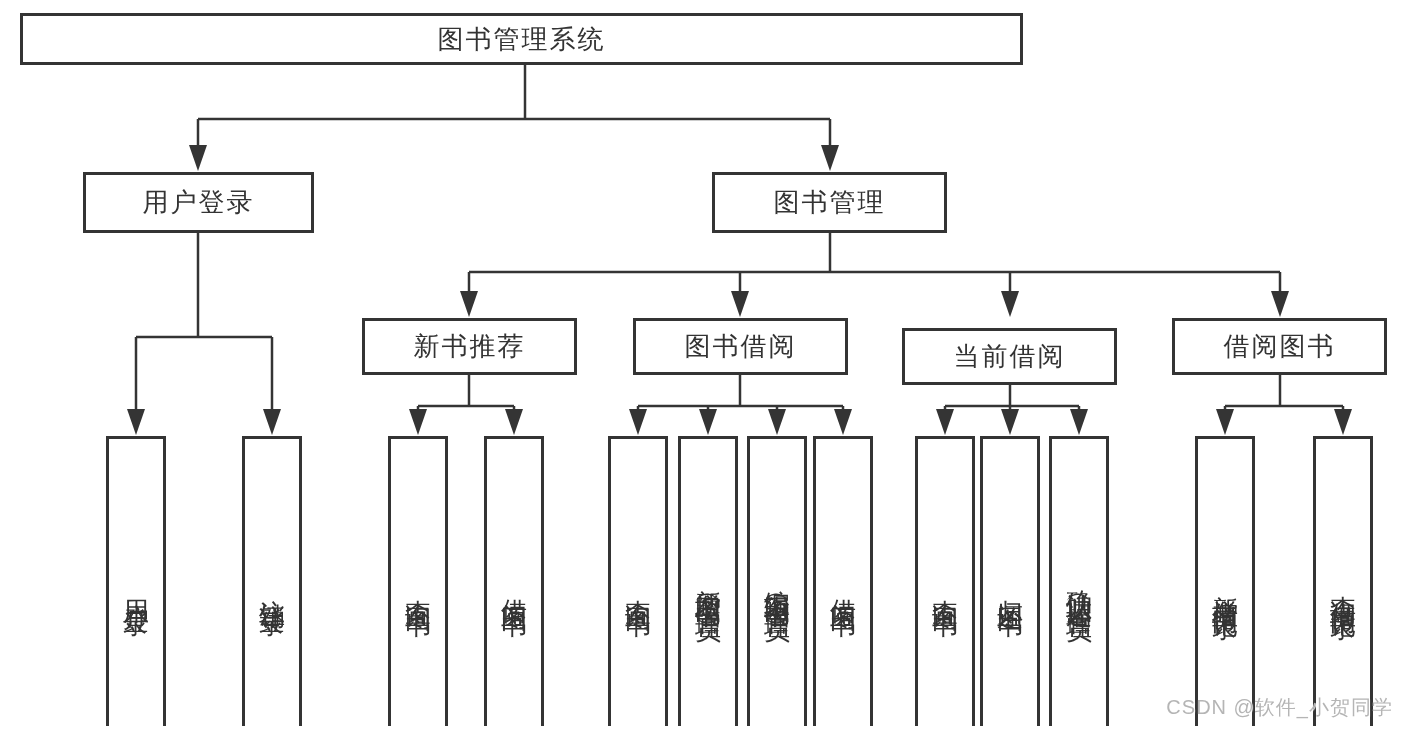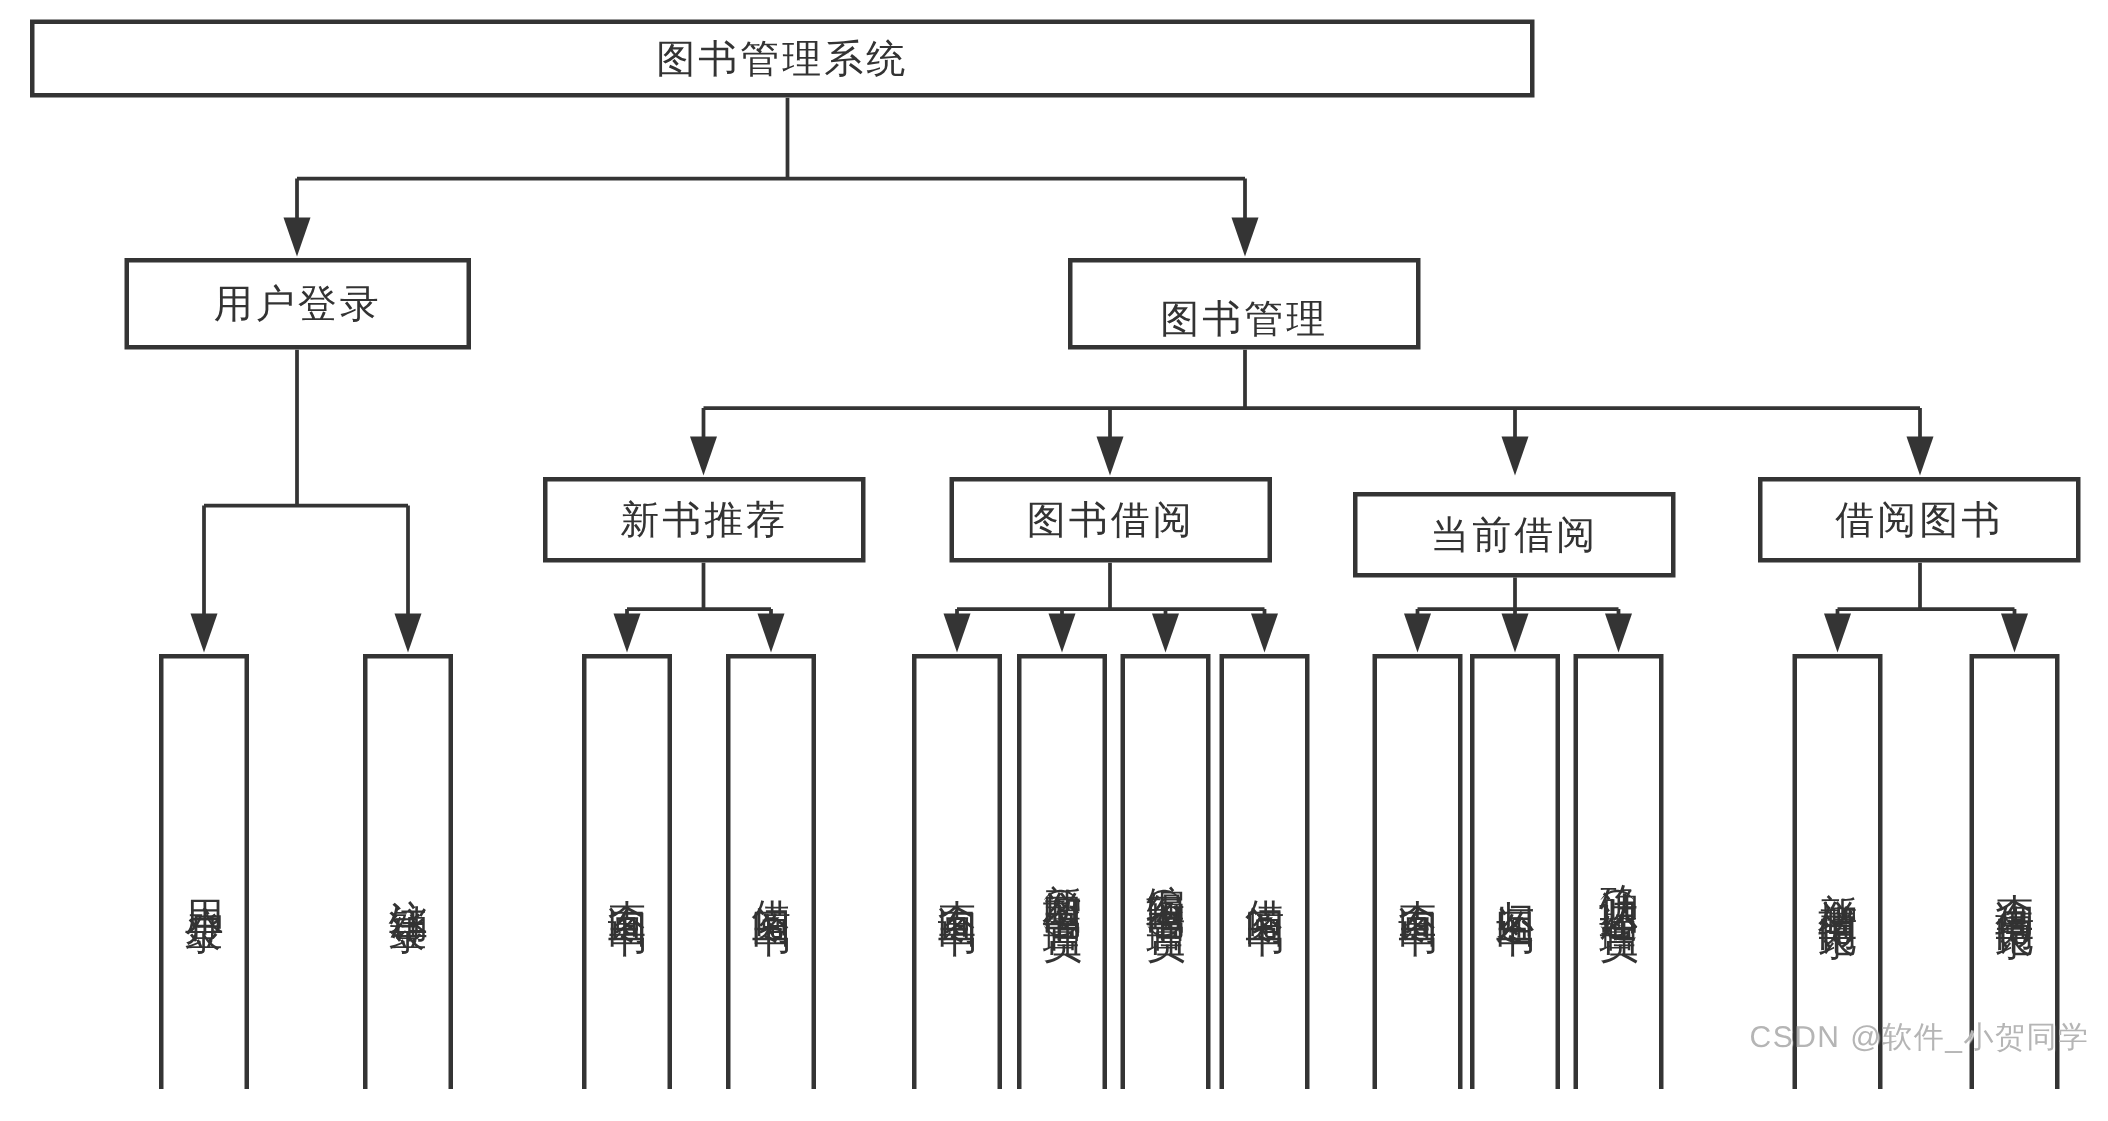--- a/index.html
+++ b/index.html
@@ -8,34 +8,34 @@
   #connectors{position:absolute;left:0;top:0;z-index:1;}
   .box{position:absolute;box-sizing:border-box;background:#ffffff;border:3px solid #343434;
        display:flex;align-items:center;justify-content:center;color:#333333;z-index:2;}
   .h-label{font-size:26px;letter-spacing:2px;white-space:nowrap;color:#333333;}
   .v-label{writing-mode:vertical-rl;text-orientation:mixed;font-size:26px;letter-spacing:4px;
            line-height:1.2;color:#333333;}
   
   .n-root{left:20px;top:13px;width:1003px;height:52px;}
   
   .n-l2a{left:83px;top:172px;width:231px;height:61px;}
-  .n-l2b{left:712px;top:172px;width:235px;height:61px;align-items:flex-end;}
+  .n-l2b{left:712px;top:172px;width:235px;height:61px;}
   
   .n-l3a{left:362px;top:318px;width:215px;height:57px;}
   .n-l3b{left:633px;top:318px;width:215px;height:57px;text-align:right;}
   .n-l3c{left:902px;top:328px;width:215px;height:57px;}
   .n-l3d{left:1172px;top:318px;width:215px;height:57px;}
   
   .leaf{top:436px;width:60px;height:301px;}
   .lf1{left:106px;}  .lf2{left:242px;}
   .lf3{left:388px;}  .lf4{left:484px;}
   .lf5{left:608px;}  .lf6{left:678px;}  .lf7{left:747px;}  .lf8{left:813px;}
   .lf9{left:915px;}  .lf10{left:980px;} .lf11{left:1049px;}
   .lf12{left:1195px;}.lf13{left:1313px;}
-  .watermark{position:absolute;right:12px;bottom:21px;z-index:3;font-size:20px;color:#b5b5b5;
+  .watermark{position:absolute;right:12px;bottom:5px;z-index:3;font-size:20px;color:#b5b5b5;
              letter-spacing:1px;text-shadow:1px 1px 1px rgba(255,255,255,0.85);white-space:nowrap;}
   line{stroke:#343434;stroke-width:2.5;}
   polygon{fill:#343434;}
 </style>
 </head>
 <body>
 
 <div id="canvas">
 
   <svg id="connectors" width="1405" height="747" viewBox="0 0 1405 747">

